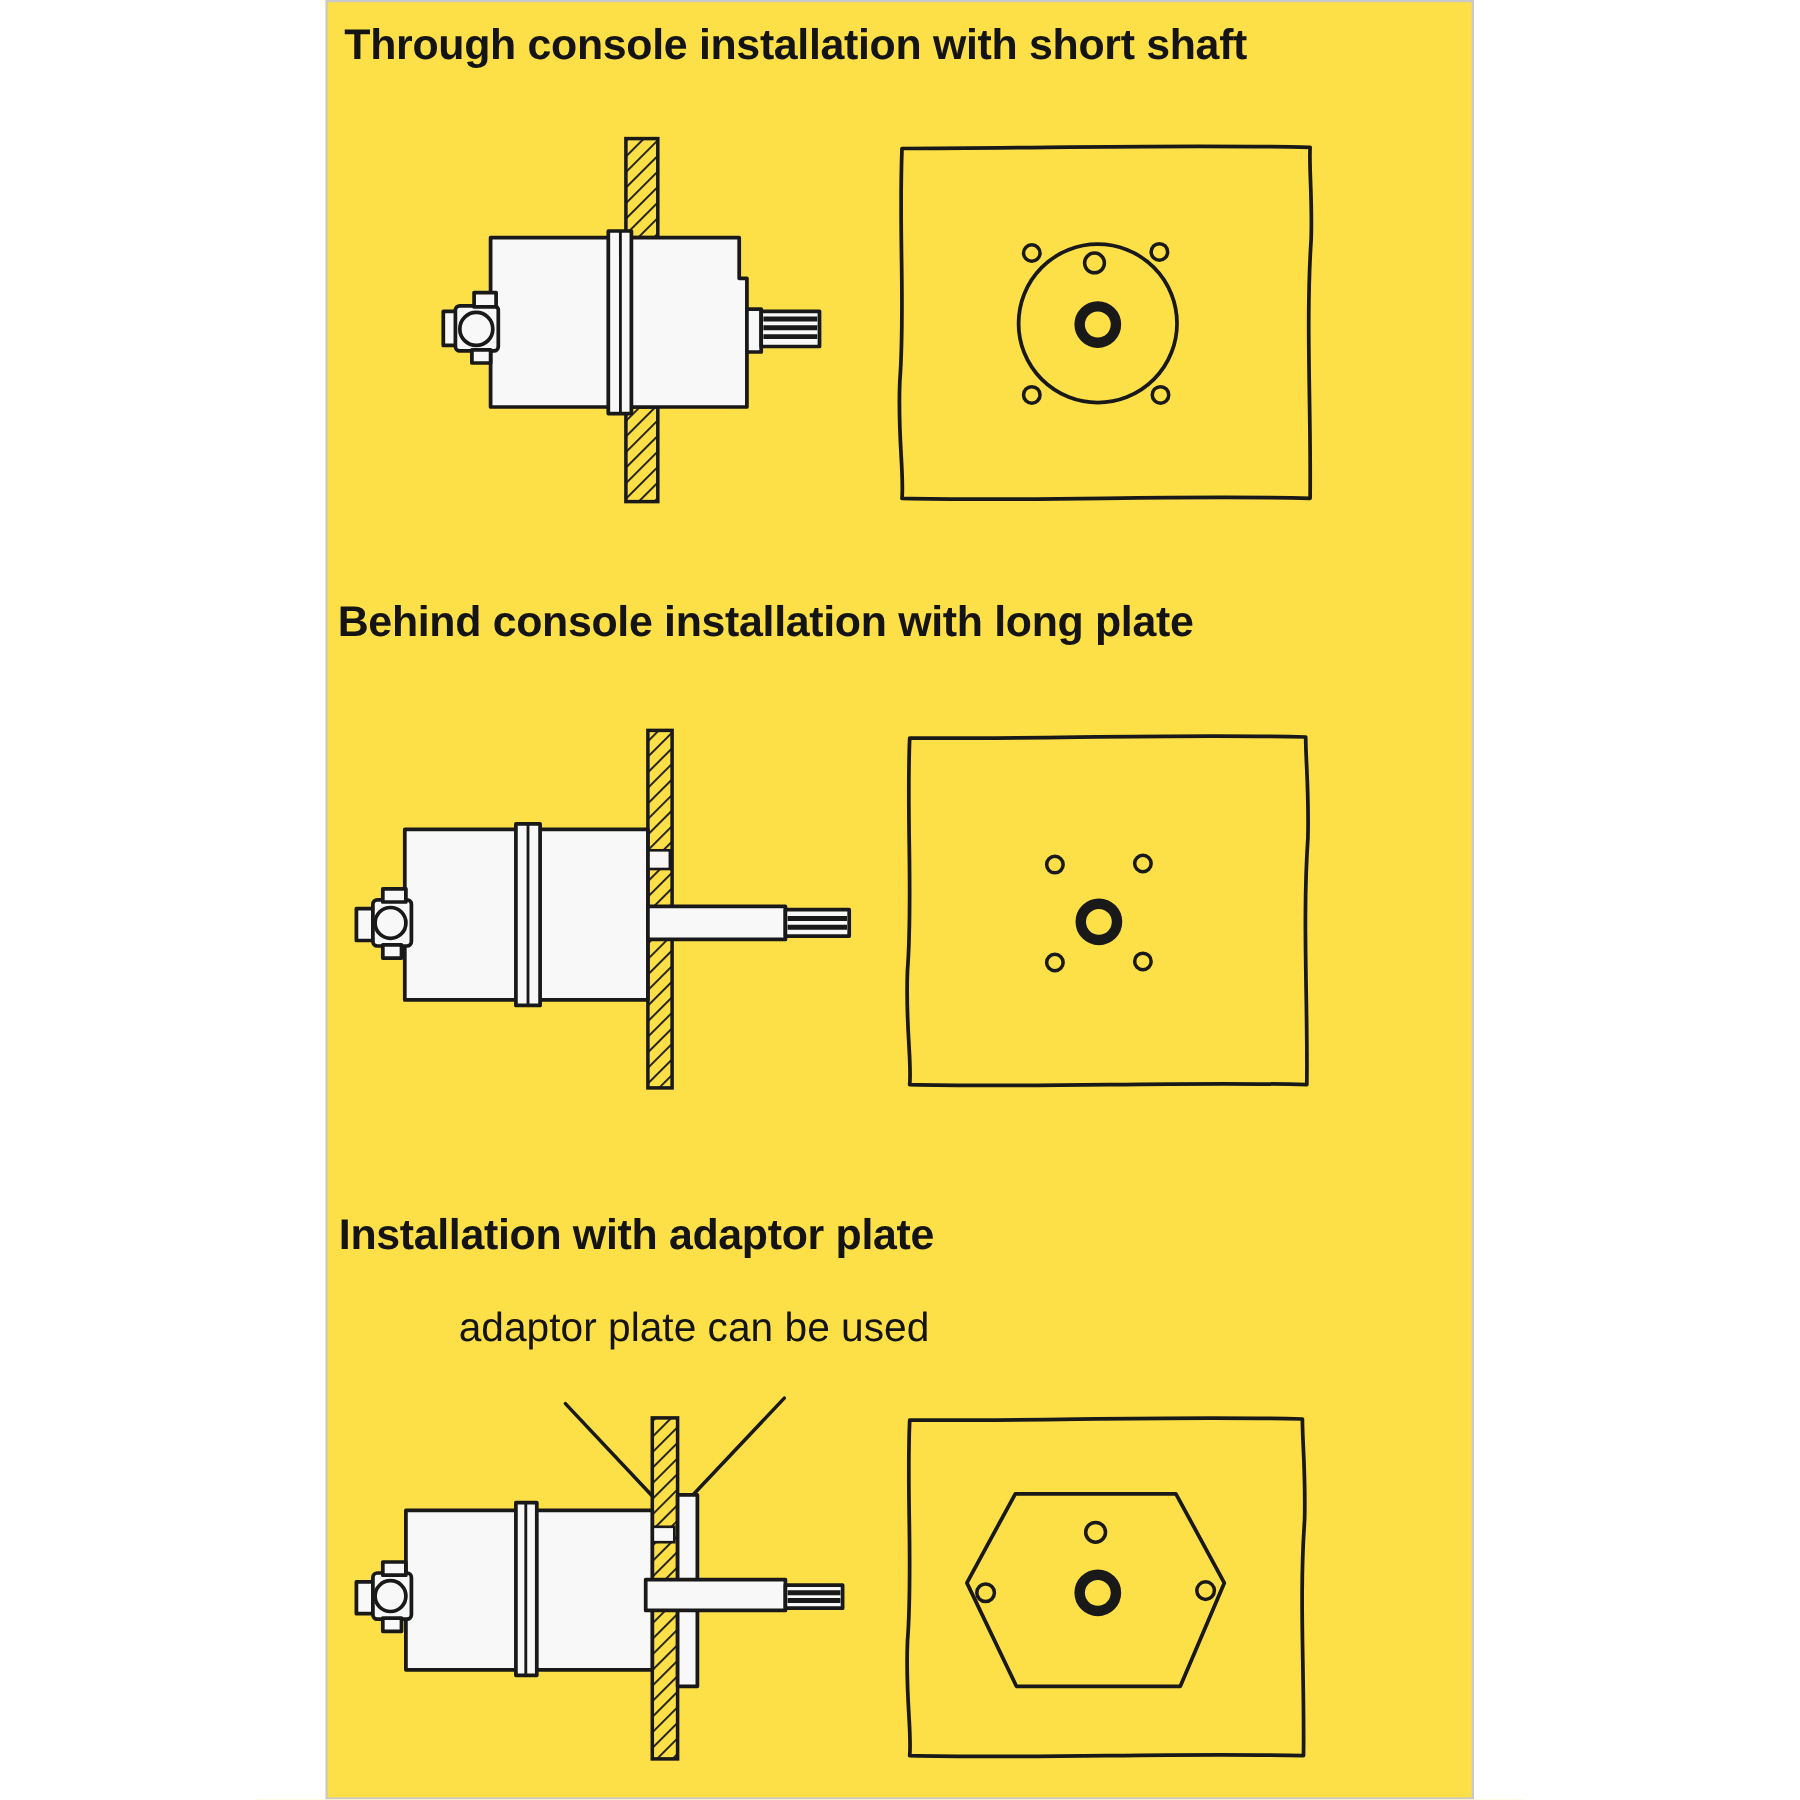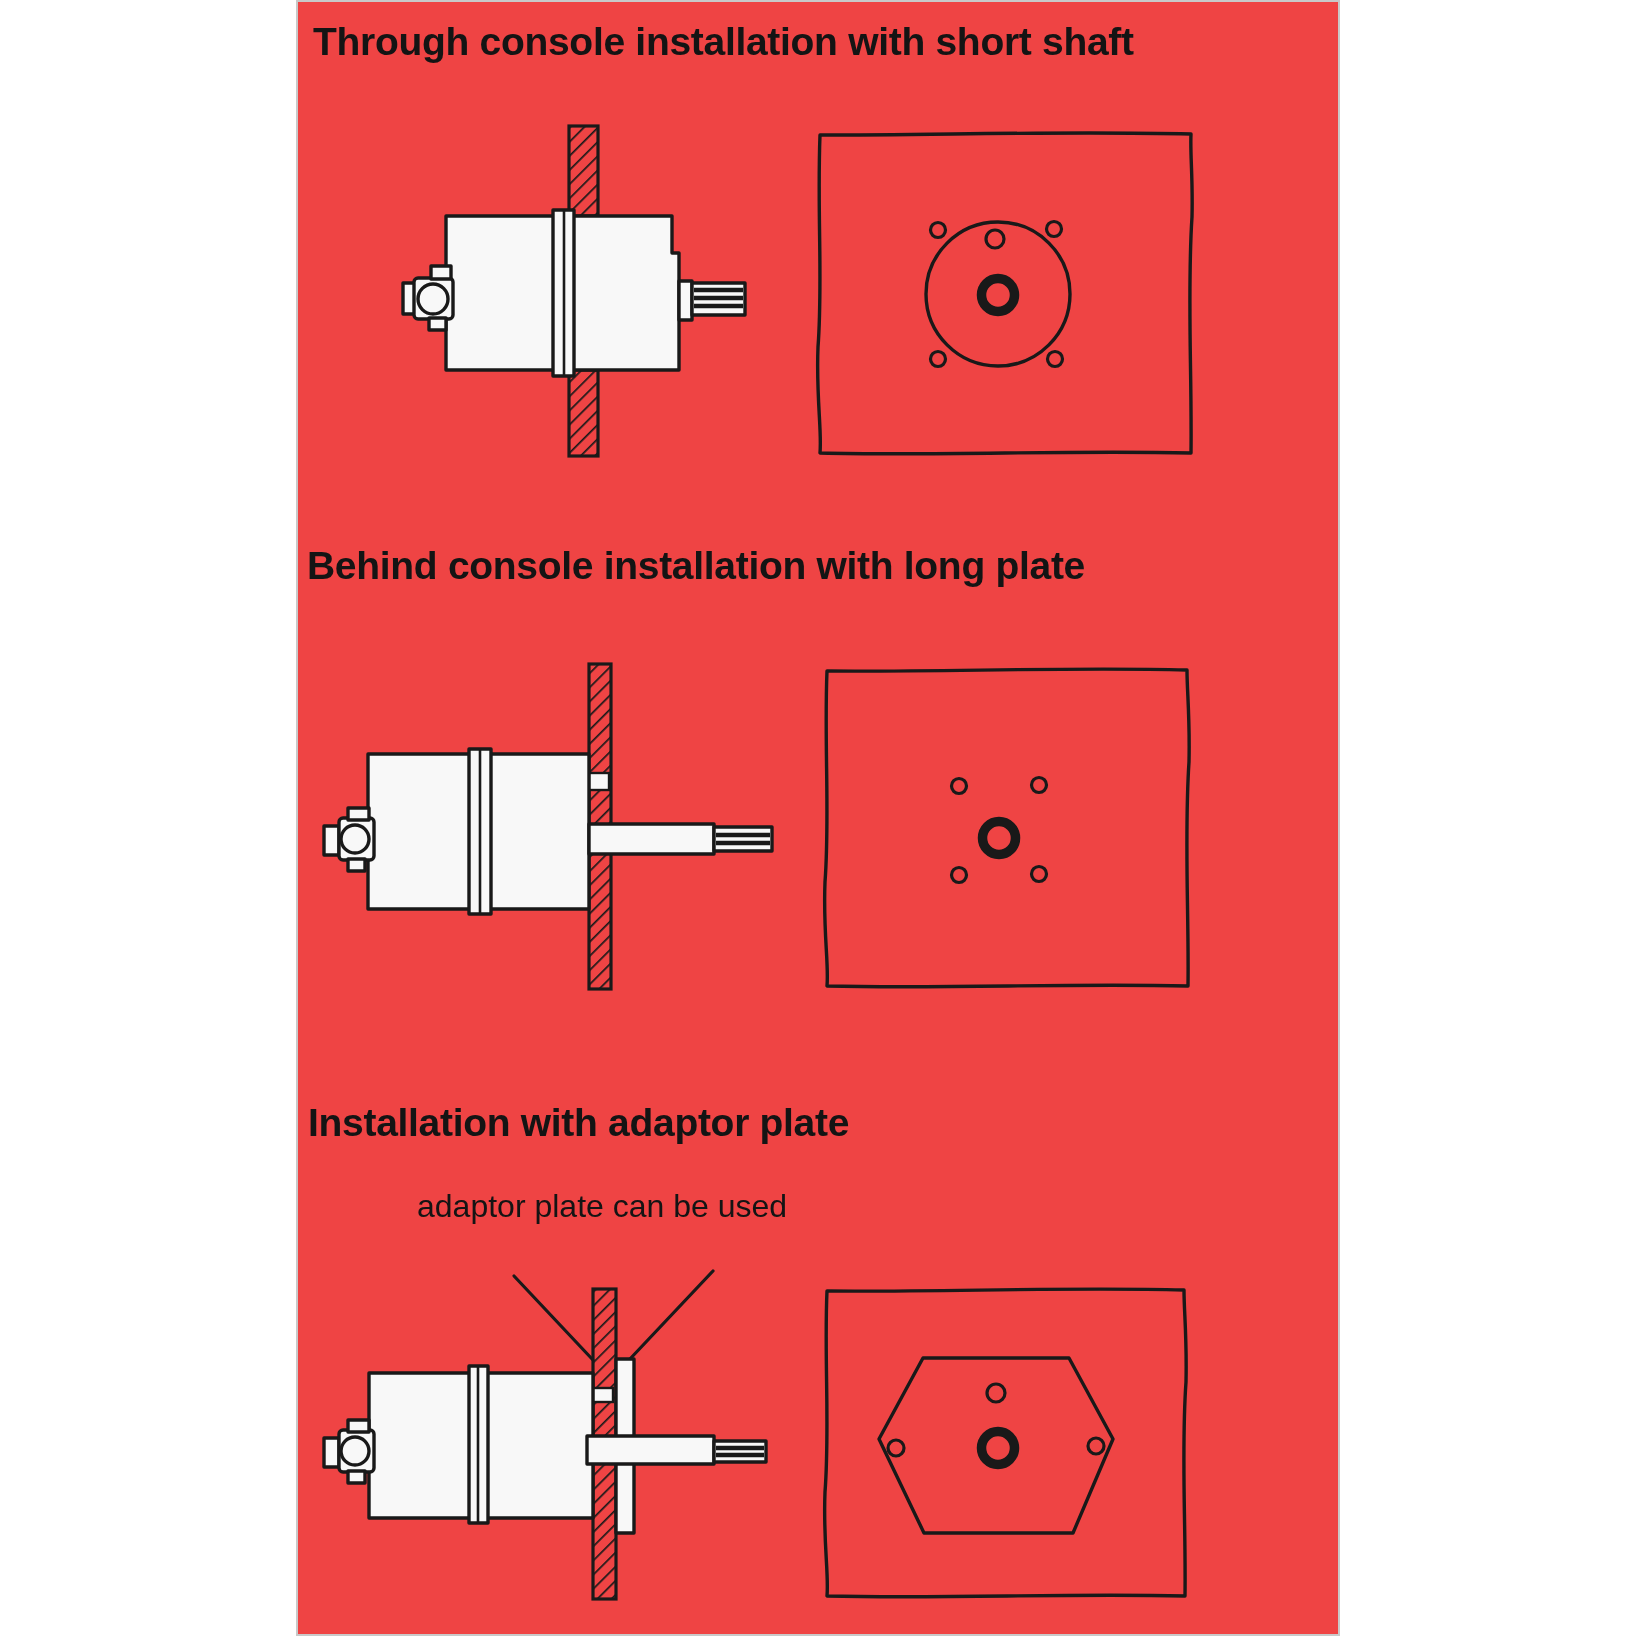--- a/index.html
+++ b/index.html
@@ -1,25 +1,25 @@
 <!DOCTYPE html>
 <html><head>
 <meta charset="utf-8">
 <style>
   html,body{margin:0;padding:0;background:#ffffff;}
   .canvas{position:relative;width:1636px;height:1636px;background:#ffffff;overflow:hidden;
           font-family:"Liberation Sans",sans-serif;}
   .page{position:absolute;left:296px;top:0;width:1040px;height:1632px;
-        background:#ef4444;border:2px solid #c9c9c9;}
+        background:#fde047;border:2px solid #c9c9c9;}
   .title{position:absolute;font-weight:700;font-size:39px;color:#141414;
          white-space:nowrap;line-height:1;letter-spacing:-0.3px;}
   .t1{left:15px;top:20px;}
   .t2{left:9px;top:544px;}
   .t3{left:10px;top:1101px;text-align:center;}
-  .ann{position:absolute;left:119px;top:1183px;font-size:32px;line-height:43px;
+  .ann{position:absolute;left:119px;top:1183px;font-size:37px;line-height:43px;
        color:#141414;font-weight:400;white-space:nowrap;}
   svg.art{position:absolute;left:0;top:0;}
   .line{fill:none;stroke:#191919;stroke-width:3.4;stroke-linejoin:round;stroke-linecap:round;}
   .fill{fill:#f8f8f8;stroke:#191919;stroke-width:3.4;stroke-linejoin:round;}
   .hatch{fill:url(#hatchp);stroke:#191919;stroke-width:3.2;}
   .clr{fill:#f8f8f8;stroke:#191919;stroke-width:2.4;}
   .thin{stroke:#191919;stroke-width:2.6;}
   .spline{stroke:#191919;stroke-width:4.5;}
   .hole{fill:none;stroke:#191919;stroke-width:3.2;}
   .ring{fill:none;stroke:#191919;stroke-width:9.5;}

